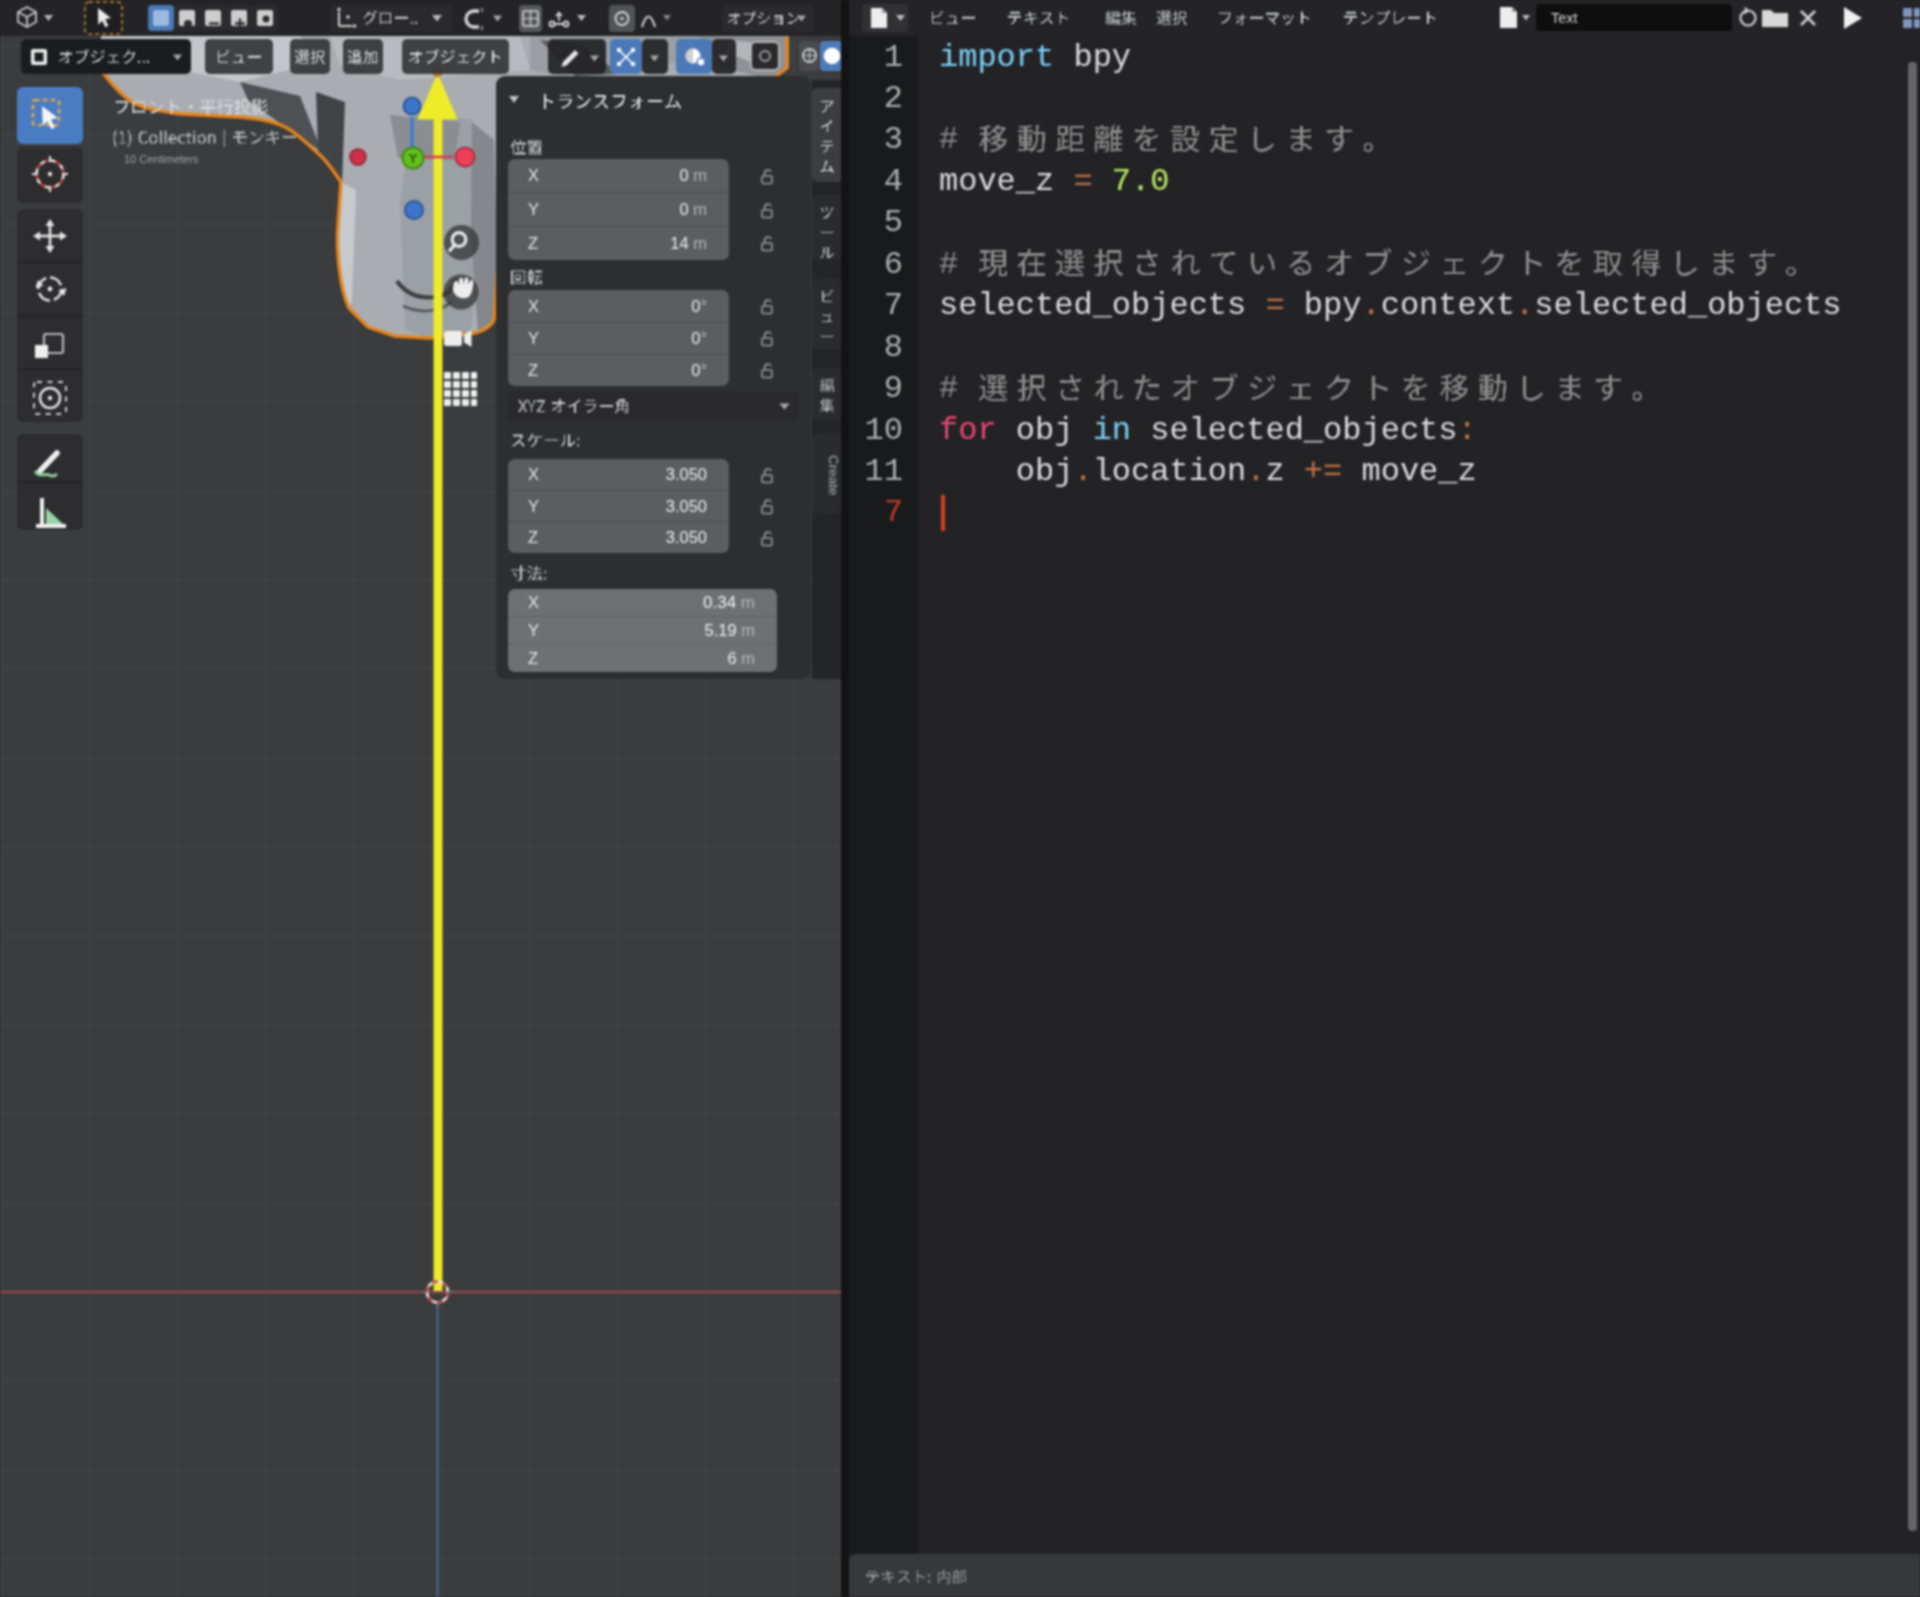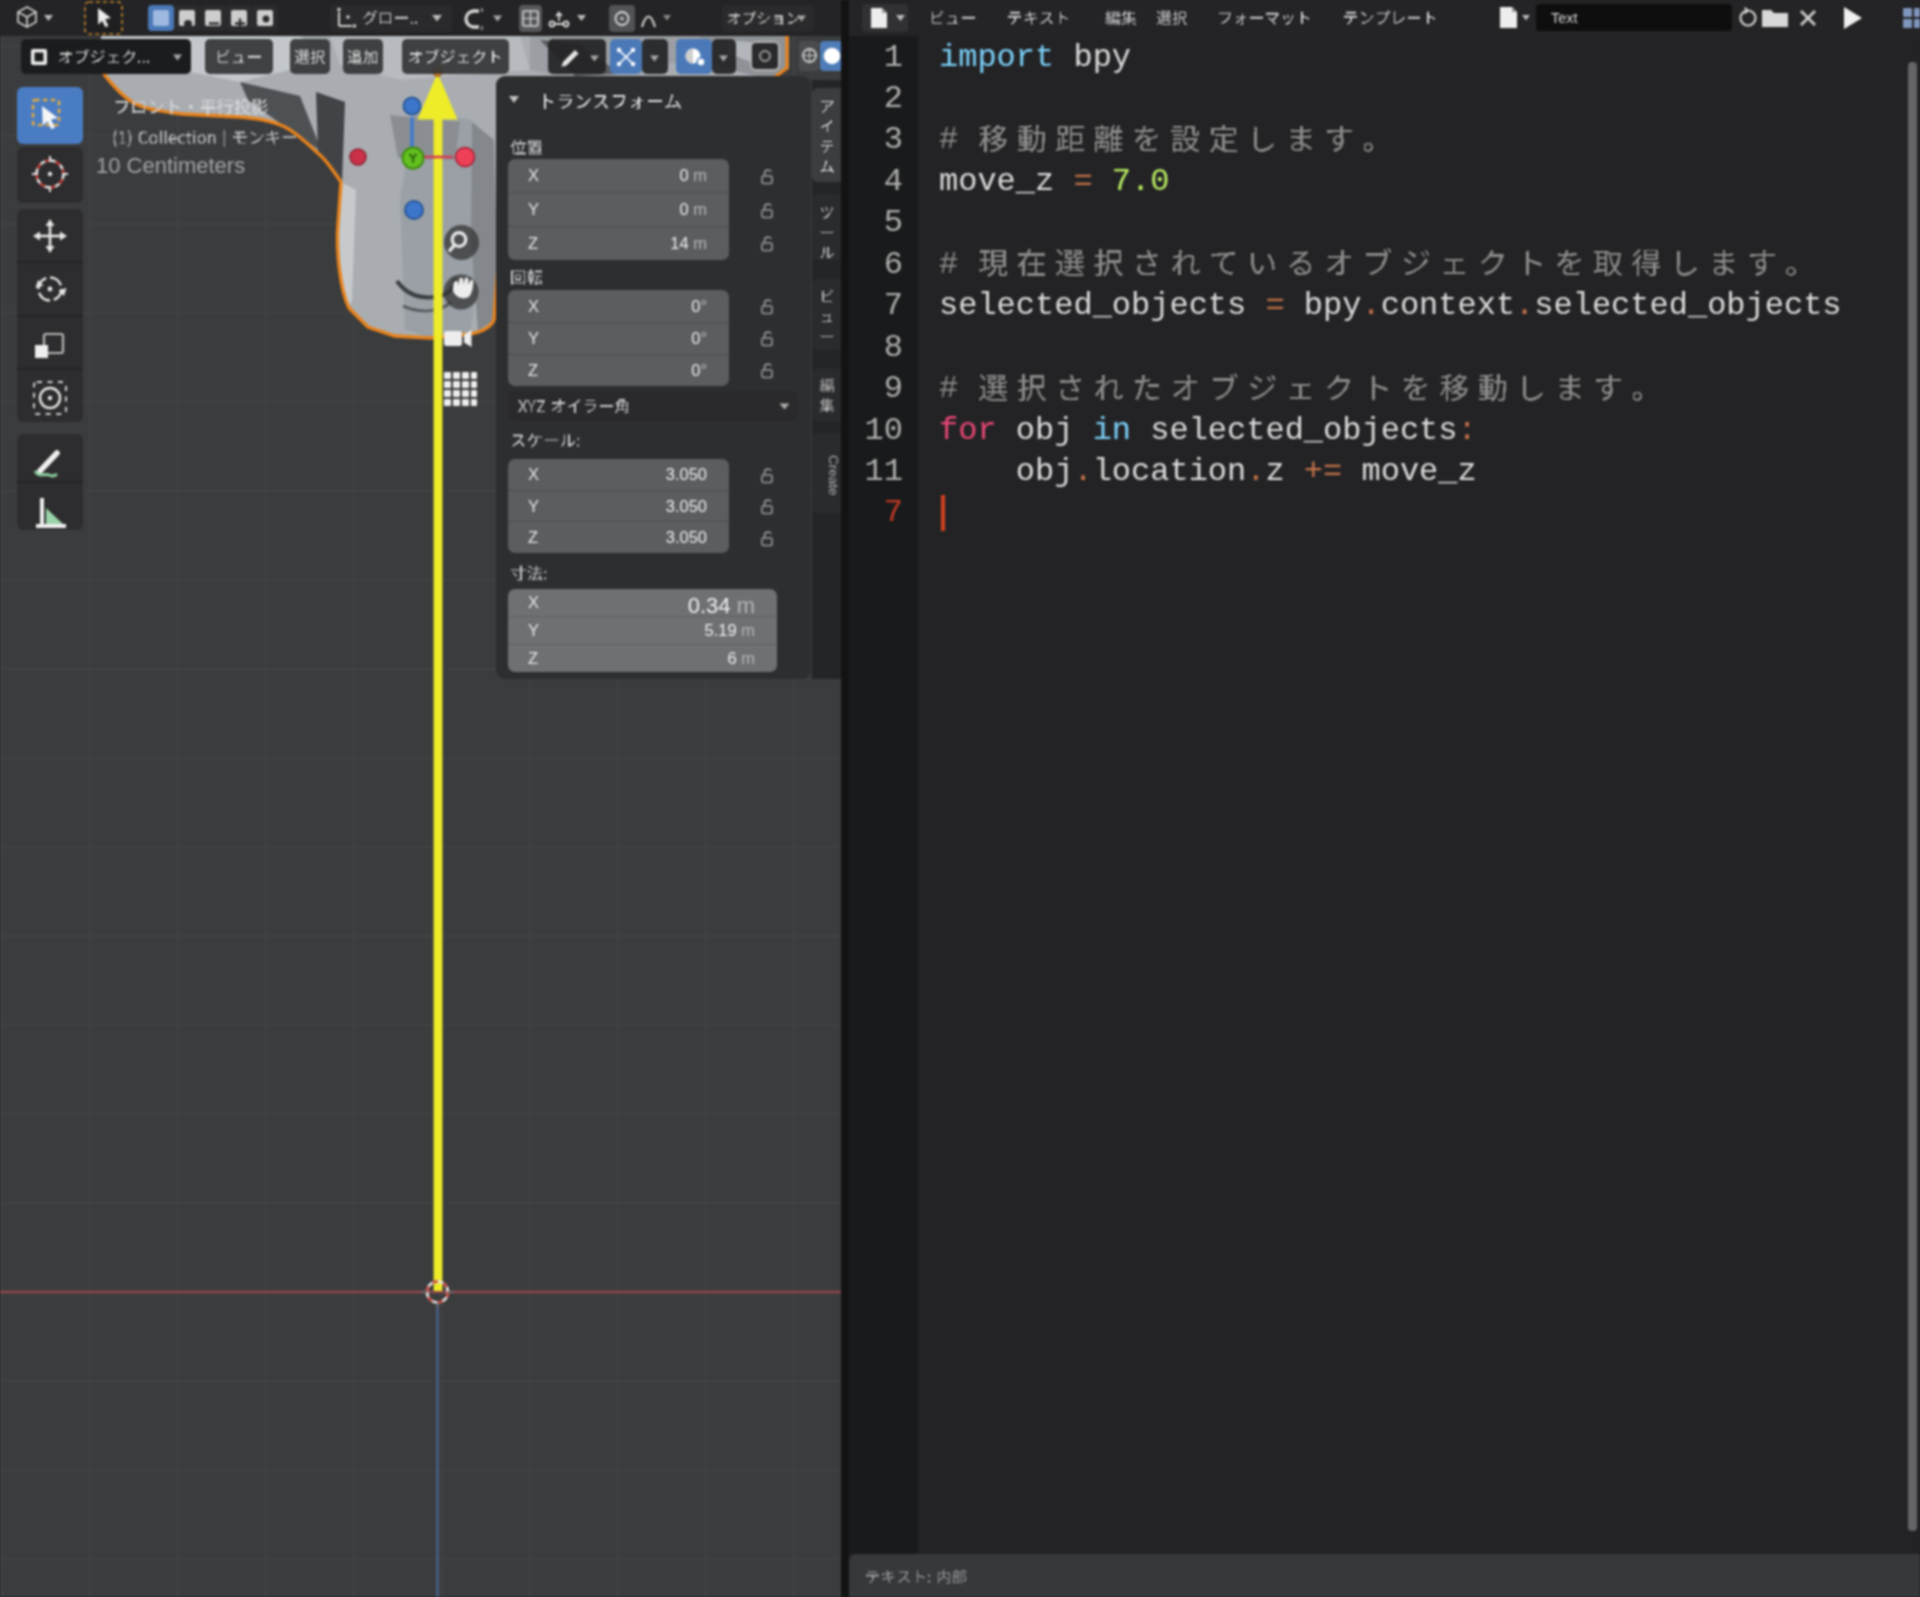--- a/index.html
+++ b/index.html
@@ -122,21 +122,21 @@
       </g>
     </g>
   </svg>
 <svg style="position:absolute;left:112.0px;top:127.4px" width="186" height="20" viewBox="0 -16.6 186 20">
     <g fill="#bcbec0">
       <g transform="scale(0.924)">
         <path d="M4 4Q3 2 2 -1Q2 -3 2 -6Q2 -8 2 -10Q3 -13 4 -15L5 -14Q4 -12 4 -10Q3 -8 3 -6Q3 -3 4 -1Q4 1 5 3Z M8 0V-1H11V-11H8V-12Q9 -12 10 -13Q11 -13 11 -13H12V-1H15V0Z M18 4 17 3Q18 1 19 -1Q19 -3 19 -6Q19 -8 19 -10Q18 -12 17 -14L18 -15Q19 -13 20 -10Q21 -8 21 -6Q21 -3 20 -1Q19 2 18 4Z M35 0Q33 0 32 -0Q31 -1 30 -2Q30 -2 29 -4Q29 -5 29 -7Q29 -8 29 -9Q30 -11 30 -12Q31 -13 32 -13Q33 -13 35 -13Q36 -13 37 -13Q38 -12 38 -12L37 -11Q37 -11 36 -12Q36 -12 35 -12Q33 -12 33 -11Q32 -11 31 -9Q31 -8 31 -7Q31 -5 31 -4Q32 -3 32 -2Q33 -1 35 -1Q36 -1 36 -2Q37 -2 38 -3L39 -2Q38 -1 37 -0Q36 0 35 0Z M45 0Q44 0 42 -0Q41 -1 41 -2Q40 -3 40 -5Q40 -7 41 -8Q41 -9 42 -9Q44 -10 45 -10Q46 -10 46 -10Q47 -9 48 -9Q49 -8 49 -7Q49 -6 49 -5Q49 -3 49 -2Q48 -1 47 -0Q46 0 45 0ZM45 -1Q46 -1 46 -2Q47 -2 47 -3Q48 -4 48 -5Q48 -6 47 -7Q47 -8 46 -8Q46 -9 45 -9Q44 -9 43 -8Q43 -8 42 -7Q42 -6 42 -5Q42 -4 42 -3Q43 -2 43 -2Q44 -1 45 -1Z M54 0Q53 0 53 -0Q52 -0 52 -1Q52 -1 52 -2V-14H54V-2Q54 -2 54 -1Q54 -1 54 -1Q54 -1 54 -1Q54 -1 54 -1L55 0Q54 0 54 0Q54 0 54 0Z M59 0Q58 0 58 -0Q57 -0 57 -1Q57 -1 57 -2V-14H59V-2Q59 -2 59 -1Q59 -1 59 -1Q59 -1 59 -1Q59 -1 60 -1L60 0Q60 0 59 0Q59 0 59 0Z M66 0Q65 0 64 -0Q63 -1 62 -2Q61 -3 61 -5Q61 -6 62 -7Q62 -8 63 -9Q63 -9 64 -10Q65 -10 66 -10Q67 -10 68 -9Q69 -9 69 -8Q70 -7 70 -5Q70 -5 70 -5Q70 -5 70 -4H63Q63 -3 64 -3Q64 -2 65 -2Q65 -1 66 -1Q67 -1 68 -1Q68 -2 69 -2L69 -1Q69 -0 68 -0Q67 0 66 0ZM63 -6H68Q68 -7 68 -8Q67 -9 66 -9Q65 -9 65 -8Q64 -8 64 -7Q63 -7 63 -6Z M76 0Q75 0 74 -0Q73 -1 72 -2Q71 -3 71 -5Q71 -7 72 -8Q73 -9 74 -9Q75 -10 76 -10Q77 -10 78 -10Q79 -9 79 -9L78 -8Q78 -8 77 -8Q77 -9 76 -9Q75 -9 75 -8Q74 -8 74 -7Q73 -6 73 -5Q73 -4 74 -3Q74 -2 75 -2Q75 -1 76 -1Q77 -1 77 -1Q78 -2 78 -2L79 -1Q79 -0 78 -0Q77 0 76 0Z M84 0Q83 0 83 -0Q82 -1 82 -1Q82 -2 82 -3V-8H80V-10L82 -10L82 -13H83V-10H86V-8H83V-3Q83 -2 84 -2Q84 -1 85 -1Q85 -1 85 -1Q86 -1 86 -1L86 -0Q86 0 85 0Q85 0 84 0Z M88 0V-10H90V0ZM89 -12Q89 -12 88 -12Q88 -12 88 -13Q88 -13 88 -14Q89 -14 89 -14Q90 -14 90 -14Q90 -13 90 -13Q90 -12 90 -12Q90 -12 89 -12Z M97 0Q96 0 95 -0Q94 -1 93 -2Q93 -3 93 -5Q93 -7 93 -8Q94 -9 95 -9Q96 -10 97 -10Q98 -10 99 -10Q100 -9 100 -9Q101 -8 101 -7Q102 -6 102 -5Q102 -3 101 -2Q100 -1 99 -0Q98 0 97 0ZM97 -1Q98 -1 99 -2Q99 -2 99 -3Q100 -4 100 -5Q100 -6 99 -7Q99 -8 99 -8Q98 -9 97 -9Q96 -9 96 -8Q95 -8 95 -7Q94 -6 94 -5Q94 -4 95 -3Q95 -2 96 -2Q96 -1 97 -1Z M104 0V-10H106L106 -8H106Q106 -9 107 -10Q108 -10 109 -10Q111 -10 111 -9Q112 -8 112 -6V0H110V-6Q110 -7 110 -8Q109 -9 109 -9Q108 -9 107 -8Q107 -8 106 -7V0Z M121 5V-15H122V5Z M133 -13Q133 -13 133 -13Q134 -13 134 -13Q134 -13 135 -13Q136 -13 137 -13Q137 -13 138 -13Q139 -13 140 -13Q141 -13 142 -13Q142 -13 143 -13Q143 -13 144 -13Q144 -13 144 -13V-11Q144 -11 144 -11Q143 -11 143 -11Q142 -11 142 -11Q141 -11 140 -11Q139 -11 138 -11Q137 -11 136 -11Q136 -11 135 -11Q134 -11 134 -11Q134 -11 133 -11Q133 -11 133 -11ZM138 -7Q138 -6 138 -6Q138 -5 138 -5Q138 -4 138 -3Q138 -3 138 -3Q138 -2 139 -2Q139 -1 140 -1Q142 -1 143 -1Q144 -1 145 -1L145 0Q144 0 143 0Q143 0 142 0Q141 0 140 0Q139 0 138 -0Q137 -0 137 -1Q136 -1 136 -2Q136 -3 136 -3Q136 -4 136 -5Q136 -5 136 -6Q136 -7 136 -7Q136 -7 136 -8Q136 -8 136 -9Q136 -9 136 -10Q136 -11 136 -11Q136 -12 136 -12L138 -12Q138 -12 138 -11Q138 -11 138 -10Q138 -9 138 -9Q138 -8 138 -8Q138 -7 138 -7ZM131 -8Q132 -8 132 -8Q133 -8 133 -8Q133 -8 134 -8Q135 -8 136 -8Q137 -8 138 -8Q139 -8 140 -8Q141 -8 142 -8Q143 -8 143 -8Q144 -8 144 -8Q144 -8 145 -8Q145 -8 145 -8Q145 -8 146 -8L146 -6Q145 -6 145 -6Q144 -6 144 -6Q144 -6 143 -6Q143 -6 142 -6Q141 -6 140 -6Q139 -6 138 -6Q137 -6 136 -6Q135 -6 134 -6Q133 -6 133 -6Q133 -6 132 -6Q132 -6 131 -6Z M151 -13Q152 -13 152 -12Q153 -12 154 -11Q154 -11 155 -10Q156 -10 156 -10L155 -8Q154 -9 154 -9Q153 -10 153 -10Q152 -11 151 -11Q151 -12 150 -12ZM150 -1Q151 -1 153 -2Q154 -2 155 -3Q156 -3 157 -4Q158 -5 160 -6Q161 -7 162 -8Q162 -9 163 -10L164 -9Q163 -8 162 -7Q161 -5 160 -4Q159 -3 158 -2Q157 -2 156 -1Q155 -1 153 -0Q152 0 151 0Z M172 -13Q172 -13 172 -13Q172 -14 172 -14L174 -14Q174 -14 174 -14Q174 -13 174 -13Q174 -13 174 -12Q174 -12 174 -11Q174 -10 175 -8Q175 -7 175 -6Q175 -5 176 -4Q176 -3 176 -2Q176 -1 176 -1Q176 -1 176 -0Q176 0 177 1L175 1Q175 0 175 -0Q175 -0 175 -1Q175 -1 174 -2Q174 -3 174 -4Q174 -5 174 -6Q173 -7 173 -8Q173 -9 173 -10Q173 -11 172 -12Q172 -13 172 -13ZM167 -10Q168 -10 168 -10Q168 -10 169 -10Q169 -10 170 -10Q171 -11 172 -11Q172 -11 173 -11Q174 -11 175 -11Q176 -11 177 -12Q178 -12 178 -12Q179 -12 179 -12Q179 -12 180 -12L180 -11Q180 -10 179 -10Q179 -10 179 -10Q178 -10 177 -10Q177 -10 176 -10Q175 -10 174 -10Q173 -9 172 -9Q171 -9 170 -9Q169 -9 169 -9Q169 -9 168 -9Q168 -9 168 -8ZM167 -5Q167 -5 168 -5Q168 -5 169 -5Q169 -5 170 -5Q171 -5 172 -6Q173 -6 174 -6Q175 -6 176 -6Q177 -6 178 -7Q179 -7 180 -7Q180 -7 180 -7Q181 -7 181 -7L181 -6Q181 -6 181 -6Q180 -6 180 -5Q179 -5 178 -5Q177 -5 176 -5Q175 -5 174 -5Q173 -4 172 -4Q171 -4 170 -4Q170 -4 169 -4Q169 -4 168 -3Q168 -3 167 -3Z M185 -8Q185 -8 186 -8Q186 -8 187 -8Q187 -8 188 -8Q188 -8 189 -8Q189 -8 190 -8Q191 -8 192 -8Q193 -8 193 -8Q194 -8 195 -8Q196 -8 197 -8Q197 -8 197 -8Q198 -8 199 -8Q199 -8 199 -8V-6Q199 -6 199 -6Q198 -6 197 -6Q197 -6 197 -6Q196 -6 195 -6Q194 -6 193 -6Q193 -6 192 -6Q191 -6 190 -6Q189 -6 189 -6Q188 -6 188 -6Q187 -6 186 -6Q186 -6 185 -6Z"></path>
       </g>
     </g>
   </svg>
-<div class="abs" style="left:96px;top:153px;font-size:22px;color:#a2a4a6">10 Centimeters</div>
+<div class="abs" style="left:124px;top:153px;font-size:11px;color:#a2a4a6">10 Centimeters</div>
 <div class="abs" style="left:21px;top:39px;width:170px;height:35px;background:#1b1c1d;border-radius:5px;"></div>
 <svg class="abs" style="left:28px;top:46px" width="22" height="22" viewBox="0 0 22 22">
 <rect x="3" y="3" width="16" height="16" rx="2" fill="#ececec"></rect>
     <rect x="6.5" y="6.5" width="9" height="9" fill="#1b1c1d"></rect>
   </svg>
 <svg style="position:absolute;left:58.0px;top:47.2px" width="92" height="19" viewBox="0 -15.8 92 19">
     <g fill="#d6d7d8">
       <g>
         <path d="M10 -12Q10 -12 10 -12Q10 -11 10 -11Q10 -11 10 -10Q10 -9 10 -8Q10 -7 10 -6Q10 -5 10 -4Q10 -3 11 -2Q11 -2 11 -1Q11 -0 10 0Q10 0 9 0Q8 0 8 0Q7 0 7 0L6 -1Q7 -1 8 -1Q8 -1 9 -1Q9 -1 9 -1Q9 -1 9 -1Q9 -2 9 -3Q9 -4 9 -5Q9 -5 9 -6Q9 -7 9 -8Q9 -9 9 -10Q9 -11 9 -11Q9 -12 9 -12Q9 -12 9 -12ZM2 -10Q2 -10 3 -10Q3 -10 3 -10Q4 -10 4 -10Q5 -10 6 -10Q6 -10 7 -10Q8 -10 9 -10Q10 -10 11 -10Q12 -10 12 -10Q13 -10 13 -10Q13 -10 14 -10Q14 -10 14 -10V-8Q14 -8 14 -8Q13 -8 13 -8Q13 -8 12 -8Q12 -8 11 -8Q10 -8 9 -8Q8 -8 7 -8Q6 -8 5 -8Q5 -8 4 -8Q4 -8 3 -8Q3 -8 3 -8Q2 -8 2 -8ZM1 -2Q3 -3 4 -4Q5 -4 6 -5Q7 -6 8 -7Q8 -8 9 -9L9 -9L9 -7Q9 -7 8 -6Q7 -5 7 -4Q6 -3 4 -3Q3 -2 2 -1Z M28 -13Q28 -13 28 -13Q28 -12 29 -12Q29 -11 29 -11L28 -11Q28 -11 28 -11Q27 -12 27 -12Q27 -12 27 -13ZM30 -14Q30 -13 30 -13Q30 -13 31 -12Q31 -12 31 -11L30 -11Q30 -12 30 -12Q29 -13 29 -13ZM29 -10Q29 -10 29 -10Q29 -10 29 -9Q29 -9 29 -8Q28 -7 28 -7Q28 -6 27 -5Q27 -4 27 -4Q26 -3 25 -2Q24 -1 23 -1Q22 0 20 1L19 -1Q21 -1 22 -2Q23 -2 24 -3Q25 -4 25 -4Q26 -5 26 -6Q27 -7 27 -8Q27 -9 27 -10Q27 -10 27 -10Q26 -10 25 -10Q24 -10 23 -10Q23 -10 22 -10Q21 -10 20 -10Q20 -10 19 -10Q19 -10 19 -10Q18 -10 18 -9V-11Q18 -11 18 -11Q19 -11 19 -11Q19 -11 19 -11Q20 -11 20 -11Q21 -11 21 -11Q22 -11 23 -11Q23 -11 24 -11Q25 -11 26 -11Q26 -11 27 -11Q27 -11 27 -11Q27 -11 28 -11Q28 -11 28 -11Z M43 -12Q43 -12 43 -11Q44 -11 44 -10Q44 -10 44 -9L43 -9Q43 -9 43 -10Q43 -10 43 -11Q42 -11 42 -11ZM45 -13Q45 -12 46 -12Q46 -11 46 -11Q46 -11 47 -10L46 -10Q45 -10 45 -11Q45 -11 45 -11Q44 -12 44 -12ZM36 -12Q37 -12 37 -12Q37 -11 38 -11Q38 -11 39 -10Q39 -10 40 -10L39 -9Q39 -9 38 -9Q38 -10 37 -10Q37 -10 36 -10Q36 -11 35 -11ZM34 -1Q35 -1 36 -1Q36 -1 37 -2Q38 -2 39 -3Q40 -3 41 -4Q43 -5 44 -6Q44 -7 45 -8L46 -7Q45 -5 43 -4Q42 -2 40 -1Q39 -1 38 -1Q37 -0 36 0Q35 0 35 1ZM34 -9Q34 -8 35 -8Q35 -8 36 -7Q36 -7 37 -7Q37 -7 37 -6L37 -5Q36 -5 36 -6Q35 -6 35 -6Q34 -7 34 -7Q33 -7 33 -7Z M51 -8Q51 -8 51 -8Q52 -8 52 -8H59Q59 -8 60 -8Q60 -8 60 -8V-7Q60 -7 60 -7Q59 -7 59 -7H52Q52 -7 51 -7Q51 -7 51 -7ZM55 -0V-7H56V-0ZM50 -1Q50 -1 50 -1Q51 -1 51 -1H60Q60 -1 60 -1Q61 -1 61 -1V0Q61 0 60 0Q60 0 60 0H51Q51 0 50 0Q50 0 50 0Z M77 -10Q77 -10 77 -9Q77 -9 77 -9Q76 -8 76 -7Q76 -6 75 -5Q75 -4 74 -4Q73 -2 71 -1Q70 -0 68 1L66 -0Q68 -1 69 -1Q70 -2 71 -3Q72 -3 73 -4Q73 -5 74 -6Q74 -7 75 -8Q75 -8 75 -9H69L70 -10Q70 -10 71 -10Q71 -10 72 -10Q72 -10 73 -10Q74 -10 74 -10Q75 -10 75 -10Q75 -10 75 -10Q76 -10 76 -11ZM72 -12Q72 -12 71 -12Q71 -11 71 -11Q71 -10 70 -9Q69 -8 68 -7Q67 -6 66 -5L65 -6Q66 -7 67 -7Q67 -8 68 -9Q69 -10 69 -10Q69 -11 70 -11Q70 -12 70 -12Q70 -12 70 -13Z M81 0Q81 0 80 -0Q80 -0 80 -1Q80 -1 80 -2Q81 -2 81 -2Q82 -2 82 -2Q82 -1 82 -1Q82 -0 82 -0Q82 0 81 0Z M86 0Q85 0 85 -0Q85 -0 85 -1Q85 -1 85 -2Q85 -2 86 -2Q86 -2 86 -2Q87 -1 87 -1Q87 -0 86 -0Q86 0 86 0Z M90 0Q90 0 89 -0Q89 -0 89 -1Q89 -1 89 -2Q90 -2 90 -2Q91 -2 91 -2Q91 -1 91 -1Q91 -0 91 -0Q91 0 90 0Z"></path>
       </g>
@@ -334,21 +334,21 @@
     <g fill="#ccced0">
       <g>
         <path d="M1 -10H16V-9H1ZM10 -14H12V-1Q12 0 12 1Q11 1 11 1Q10 1 9 1Q8 1 7 1Q7 1 7 1Q7 1 7 0Q7 0 6 -0Q7 -0 8 -0Q9 -0 9 -0Q10 -0 10 -0Q10 -0 10 -0Q10 -0 10 -1ZM3 -7 4 -7Q4 -7 5 -6Q6 -5 6 -5Q7 -4 7 -3L6 -3Q5 -3 5 -4Q5 -5 4 -5Q3 -6 3 -7Z M22 -7H32V-6H22ZM22 -11H31V-10H22ZM26 -14H27V-6H26ZM22 -1Q23 -1 24 -1Q26 -1 27 -1Q29 -1 31 -1L31 -0Q29 0 28 0Q26 0 24 0Q23 1 22 1ZM28 -4 29 -4Q30 -3 31 -3Q31 -2 32 -1Q32 0 32 1L31 1Q31 1 31 -0Q30 -1 29 -2Q29 -3 28 -4ZM25 -6 26 -6Q26 -5 26 -4Q25 -3 25 -2Q24 -1 24 -0L23 -0Q23 -1 23 -2Q24 -2 24 -3Q24 -4 25 -5Q25 -5 25 -6ZM18 -13 19 -14Q19 -14 20 -13Q21 -13 21 -13Q22 -12 22 -12L21 -11Q21 -11 20 -12Q20 -12 19 -12Q19 -13 18 -13ZM17 -8 18 -9Q18 -9 19 -9Q20 -9 20 -8Q21 -8 21 -8L20 -7Q20 -7 19 -7Q19 -7 18 -8Q18 -8 17 -8ZM18 0Q18 -0 19 -1Q19 -2 20 -3Q20 -4 21 -5L22 -4Q21 -3 21 -2Q20 -1 20 -1Q19 0 19 1Z M35 -6Q35 -6 35 -7Q34 -7 34 -8Q34 -8 35 -8Q35 -9 35 -9Q36 -9 36 -8Q36 -8 36 -8Q36 -7 36 -7Q36 -6 35 -6ZM35 0Q35 0 35 -0Q34 -0 34 -1Q34 -2 35 -2Q35 -2 35 -2Q36 -2 36 -2Q36 -2 36 -1Q36 -0 36 -0Q36 0 35 0Z"></path>
       </g>
     </g>
   </svg>
 <div class="abs" style="left:508px;top:589px;width:269px;height:83px;background:#6e7072;border-radius:7px"></div>
 <div class="abs" style="left:508px;top:616.3px;width:269px;height:1px;background:#5e6062"></div>
 <div class="abs" style="left:508px;top:644.1px;width:269px;height:1px;background:#5e6062"></div>
 <div class="abs" style="left:528px;top:593.4px;font-size:16.5px;color:#e4e6e7">X</div>
-<div class="abs" style="left:605px;top:593.4px;width:150px;text-align:right;font-size:22px;color:#f0f1f2">0.34<span style="color:#b4b6b8"> m</span></div>
+<div class="abs" style="left:605px;top:593.4px;width:150px;text-align:right;font-size:17px;color:#f0f1f2">0.34<span style="color:#b4b6b8"> m</span></div>
 <div class="abs" style="left:528px;top:621.2px;font-size:16.5px;color:#e4e6e7">Y</div>
 <div class="abs" style="left:605px;top:621.2px;width:150px;text-align:right;font-size:16.5px;color:#f0f1f2">5.19<span style="color:#b4b6b8"> m</span></div>
 <div class="abs" style="left:528px;top:649.0px;font-size:16.5px;color:#e4e6e7">Z</div>
 <div class="abs" style="left:605px;top:649.0px;width:150px;text-align:right;font-size:16.5px;color:#f0f1f2">6<span style="color:#b4b6b8"> m</span></div>
 <div class="abs" style="left:812px;top:80px;width:29px;height:599px;background:#232527"></div>
 <div class="abs" style="left:812px;top:88px;width:29px;height:94px;background:#3c3d3f;border-radius:6px 0 0 6px"></div>
 <svg style="position:absolute;left:811.5px;top:97.0px" width="30" height="86" viewBox="-15 -15 30 86">
     <path fill="#e0e0e0" d="M7 -10Q6 -10 6 -10Q6 -10 6 -10Q6 -9 5 -8Q5 -8 4 -7Q3 -6 2 -5L1 -6Q2 -7 2 -7Q3 -7 3 -8Q4 -8 4 -9Q4 -9 5 -10Q4 -10 4 -10Q3 -10 3 -10Q2 -10 1 -10Q0 -10 -1 -10Q-1 -10 -2 -10Q-3 -10 -3 -10Q-4 -10 -4 -10Q-4 -10 -5 -10Q-5 -10 -6 -10V-11Q-5 -11 -5 -11Q-4 -11 -4 -11Q-4 -11 -3 -11Q-3 -11 -2 -11Q-1 -11 -1 -11Q0 -11 1 -11Q2 -11 3 -11Q3 -11 4 -11Q4 -11 5 -11Q5 -11 5 -11Q5 -11 5 -11Q6 -11 6 -11ZM0 -8Q0 -7 0 -6Q0 -5 0 -4Q-0 -3 -1 -2Q-1 -1 -2 -1Q-3 0 -4 1L-5 -0Q-5 -0 -4 -1Q-4 -1 -3 -1Q-3 -2 -2 -2Q-2 -3 -1 -4Q-1 -4 -1 -5Q-1 -6 -1 -7Q-1 -7 -1 -8Q-1 -8 -1 -8Z M-6 15Q-4 14 -3 13Q-1 13 0 12Q1 11 2 11Q3 10 3 9Q4 9 4 8L5 9Q5 10 4 11Q3 11 3 12Q2 12 1 13Q0 13 -1 14Q-2 14 -3 15Q-4 15 -6 16ZM0 12 1 12V19Q1 19 1 19Q1 20 1 20Q1 20 2 20H-0Q-0 20 0 20Q0 20 0 19Q0 19 0 19Z M-4 29Q-4 29 -4 29Q-3 29 -3 29Q-3 29 -2 29Q-1 29 -1 29Q0 29 1 29Q2 29 2 29Q3 29 3 29Q3 29 4 29Q4 29 5 29V30Q4 30 4 30Q3 30 3 30Q3 30 2 30Q2 30 1 30Q0 30 -1 30Q-1 30 -2 30Q-3 30 -3 30Q-3 30 -4 30Q-4 30 -4 30ZM-6 33Q-6 33 -5 33Q-5 33 -5 33Q-5 33 -4 33Q-3 33 -3 33Q-2 33 -1 33Q0 33 1 33Q2 33 3 33Q4 33 4 33Q5 33 5 33Q5 33 6 33Q6 33 6 33V34Q6 34 6 34Q5 34 5 34Q5 34 4 34Q4 34 3 34Q2 34 1 34Q0 34 -1 34Q-2 34 -3 34Q-3 34 -4 34Q-5 34 -5 34Q-5 34 -5 34Q-6 34 -6 34ZM1 33Q1 35 1 36Q1 37 0 38Q-0 38 -1 39Q-1 40 -2 40Q-2 40 -3 41L-4 40Q-3 40 -2 39Q-2 38 -1 38Q-1 37 -0 36Q-0 35 -0 33Z M0 49Q0 49 0 49Q-0 50 -0 50Q-0 51 -0 51Q-1 52 -1 53Q-1 54 -2 54Q-2 55 -2 56Q-2 57 -3 58Q-3 58 -3 59L-4 59Q-4 58 -4 58Q-4 57 -3 56Q-3 55 -3 54Q-3 53 -2 53Q-2 52 -2 51Q-2 50 -2 50Q-1 49 -1 49Q-1 49 -1 48ZM3 54Q4 54 4 55Q5 56 5 57Q6 58 6 59Q6 59 7 60L5 61Q5 60 5 59Q4 58 4 57Q3 56 3 56Q2 55 2 54ZM-5 58Q-4 58 -4 58Q-3 58 -2 58Q-1 58 -0 58Q1 58 2 58Q2 58 3 57Q4 57 4 57L5 59Q4 59 4 59Q3 59 2 59Q1 59 -0 59Q-1 59 -2 59Q-3 59 -4 59Q-4 60 -5 60Q-5 60 -6 60Q-6 60 -6 60L-6 58Q-6 58 -6 58Q-5 58 -5 58Z"></path>
   </svg>
 <div class="abs" style="left:812px;top:194px;width:29px;height:66px;background:#2a2b2d;border-radius:6px 0 0 6px"></div>

